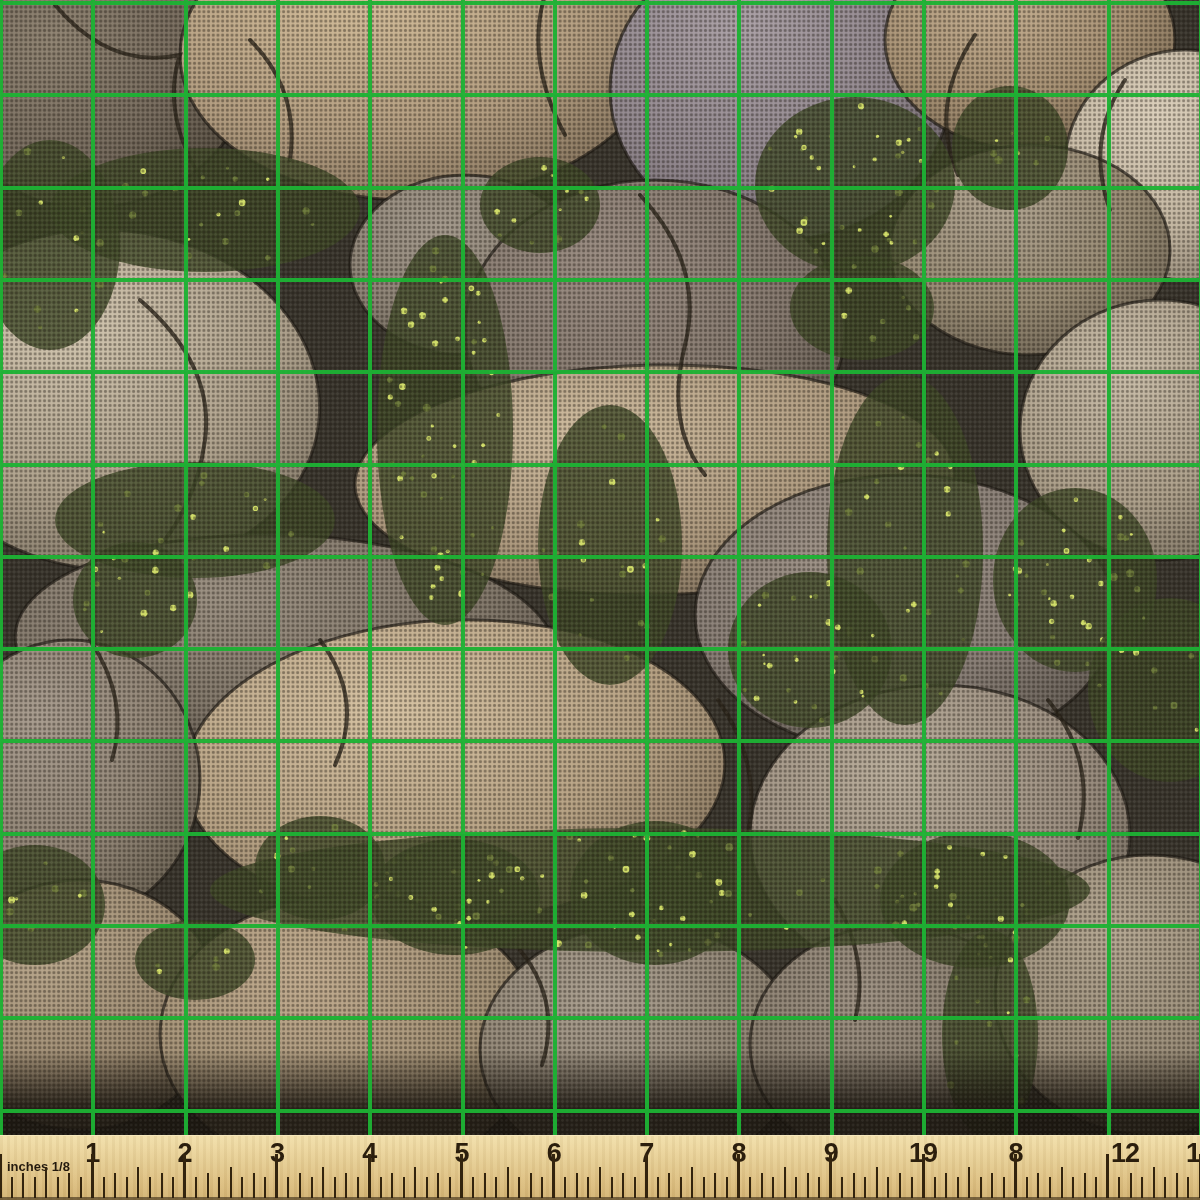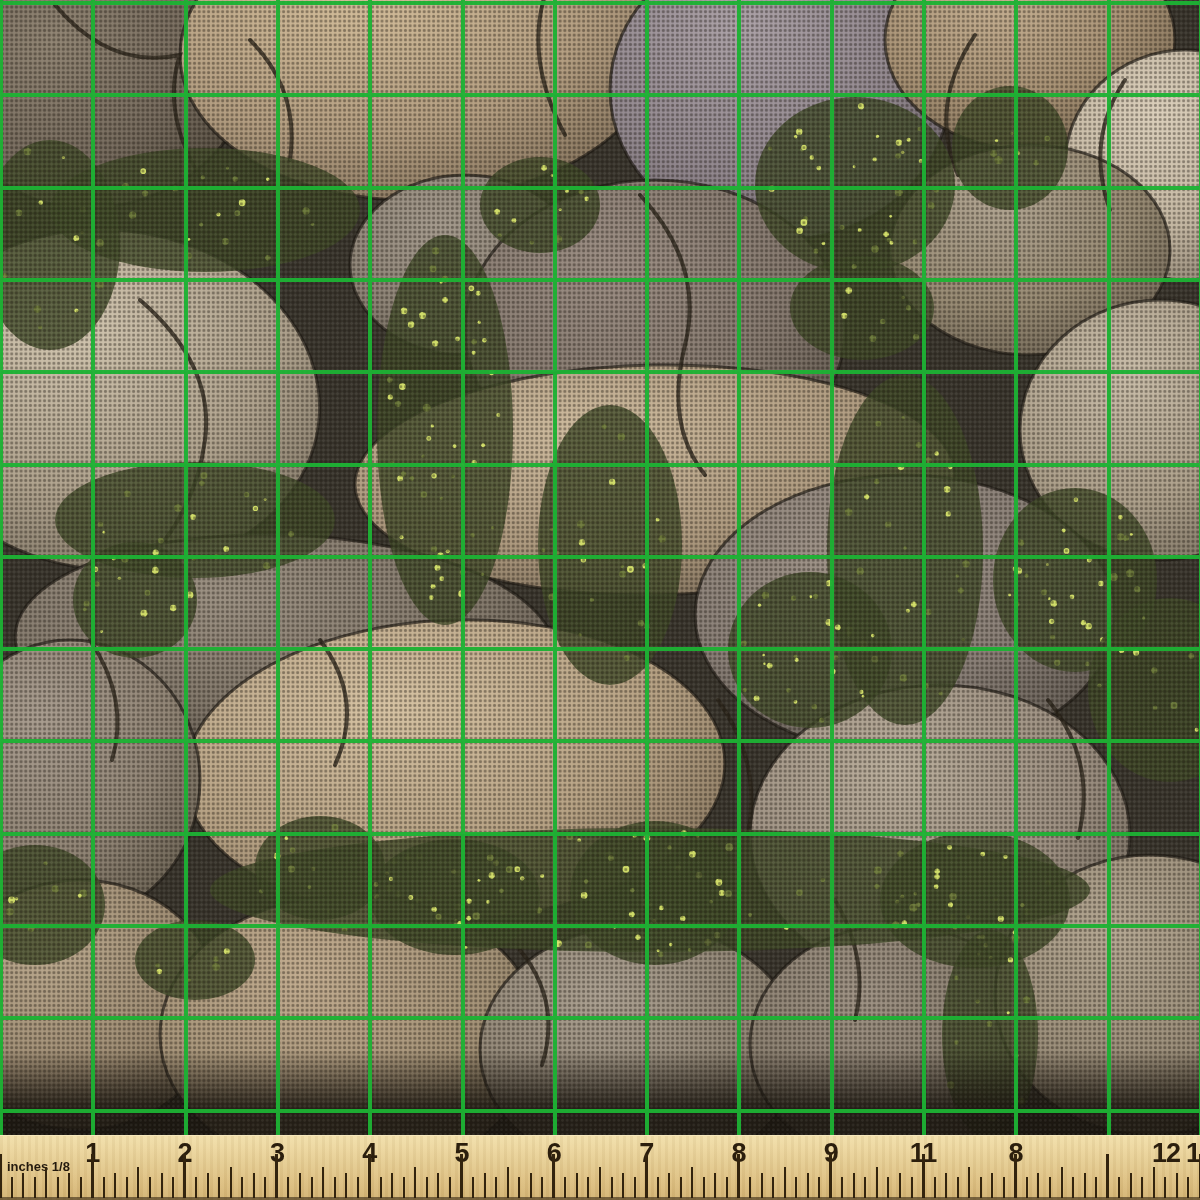--- a/index.html
+++ b/index.html
@@ -738,23 +738,23 @@
     <div id="ruler-numbers">
         <div class="num" style="left: 92.31px; color: rgb(43, 30, 13);">1</div>
         <div class="num" style="left: 184.62px; color: rgb(43, 30, 13);">2</div>
         <div class="num" style="left: 276.93px; color: rgb(43, 30, 13);">3</div>
         <div class="num" style="left: 369.24px; color: rgb(43, 30, 13);">4</div>
         <div class="num" style="left: 461.55px; color: rgb(43, 30, 13);">5</div>
         <div class="num" style="left: 553.86px; color: rgb(43, 30, 13);">6</div>
         <div class="num" style="left: 646.17px; color: rgb(43, 30, 13);">7</div>
         <div class="num" style="left: 738.48px; color: rgb(43, 30, 13);">8</div>
         <div class="num" style="left: 830.79px; color: rgb(43, 30, 13);">9</div>
-        <div class="num" style="left: 923.1px; color: rgb(43, 30, 13);">11</div>
+        <div class="num" style="left: 923.1px; color: rgb(43, 30, 13);">19</div>
         <div class="num" style="left: 1015.41px; color: rgb(43, 30, 13);">8</div>
-        <div class="num" style="left: 1166px; color: rgb(43, 30, 13); text-align: center;">12</div>
+        <div class="num" style="left: 1125px; color: rgb(43, 30, 13); text-align: center;">12</div>
         <div class="num" style="left: 1200.03px; color: rgb(43, 30, 13);">13</div>
       </div>
     <div id="ruler-ticks">
         <div class="tick" style="left: -1.5px; width: 3px; height: 44px; background: rgb(51, 36, 14);"></div>
         <div class="tick" style="left: 10.5388px; width: 2px; height: 21px; background: rgb(51, 36, 14);"></div>
         <div class="tick" style="left: 22.0775px; width: 2px; height: 25px; background: rgb(51, 36, 14);"></div>
         <div class="tick" style="left: 33.6163px; width: 2px; height: 21px; background: rgb(51, 36, 14);"></div>
         <div class="tick" style="left: 45.155px; width: 2px; height: 31px; background: rgb(51, 36, 14);"></div>
         <div class="tick" style="left: 56.6938px; width: 2px; height: 21px; background: rgb(51, 36, 14);"></div>
         <div class="tick" style="left: 68.2325px; width: 2px; height: 25px; background: rgb(51, 36, 14);"></div>

